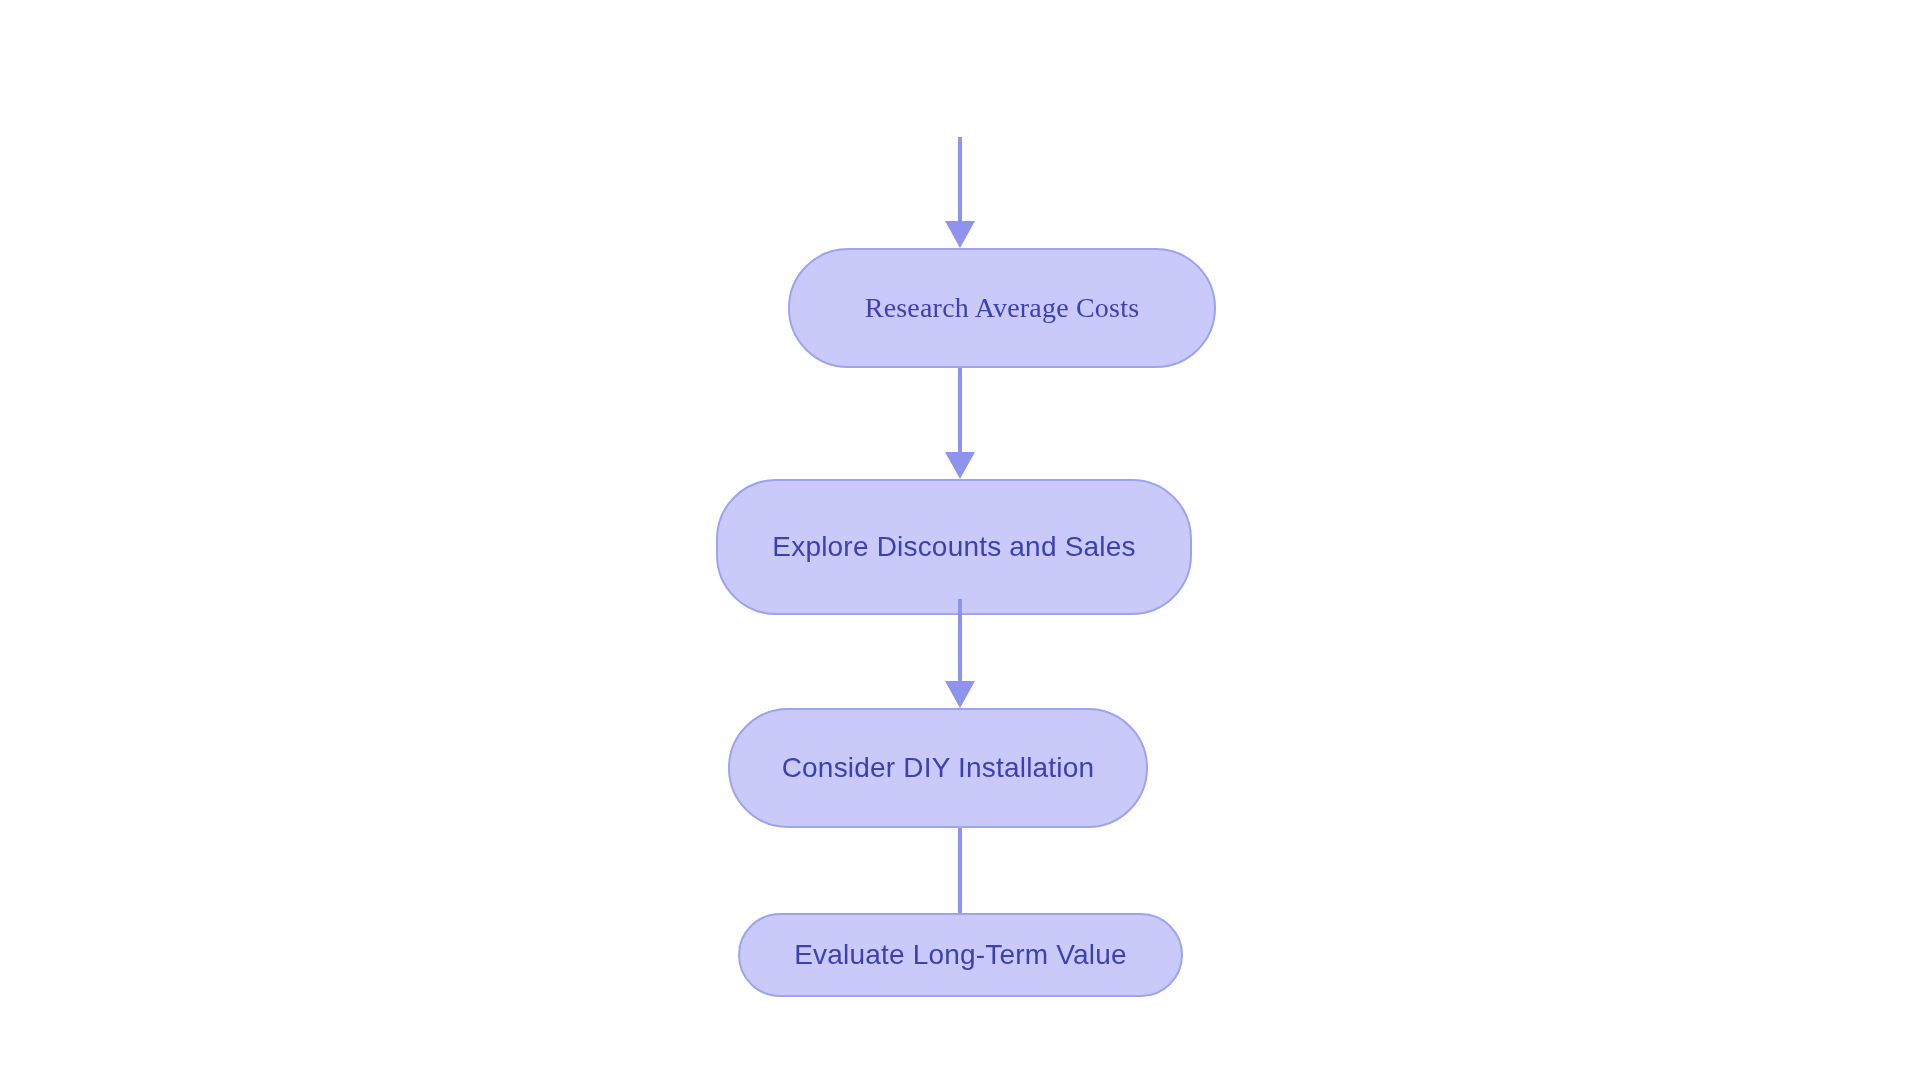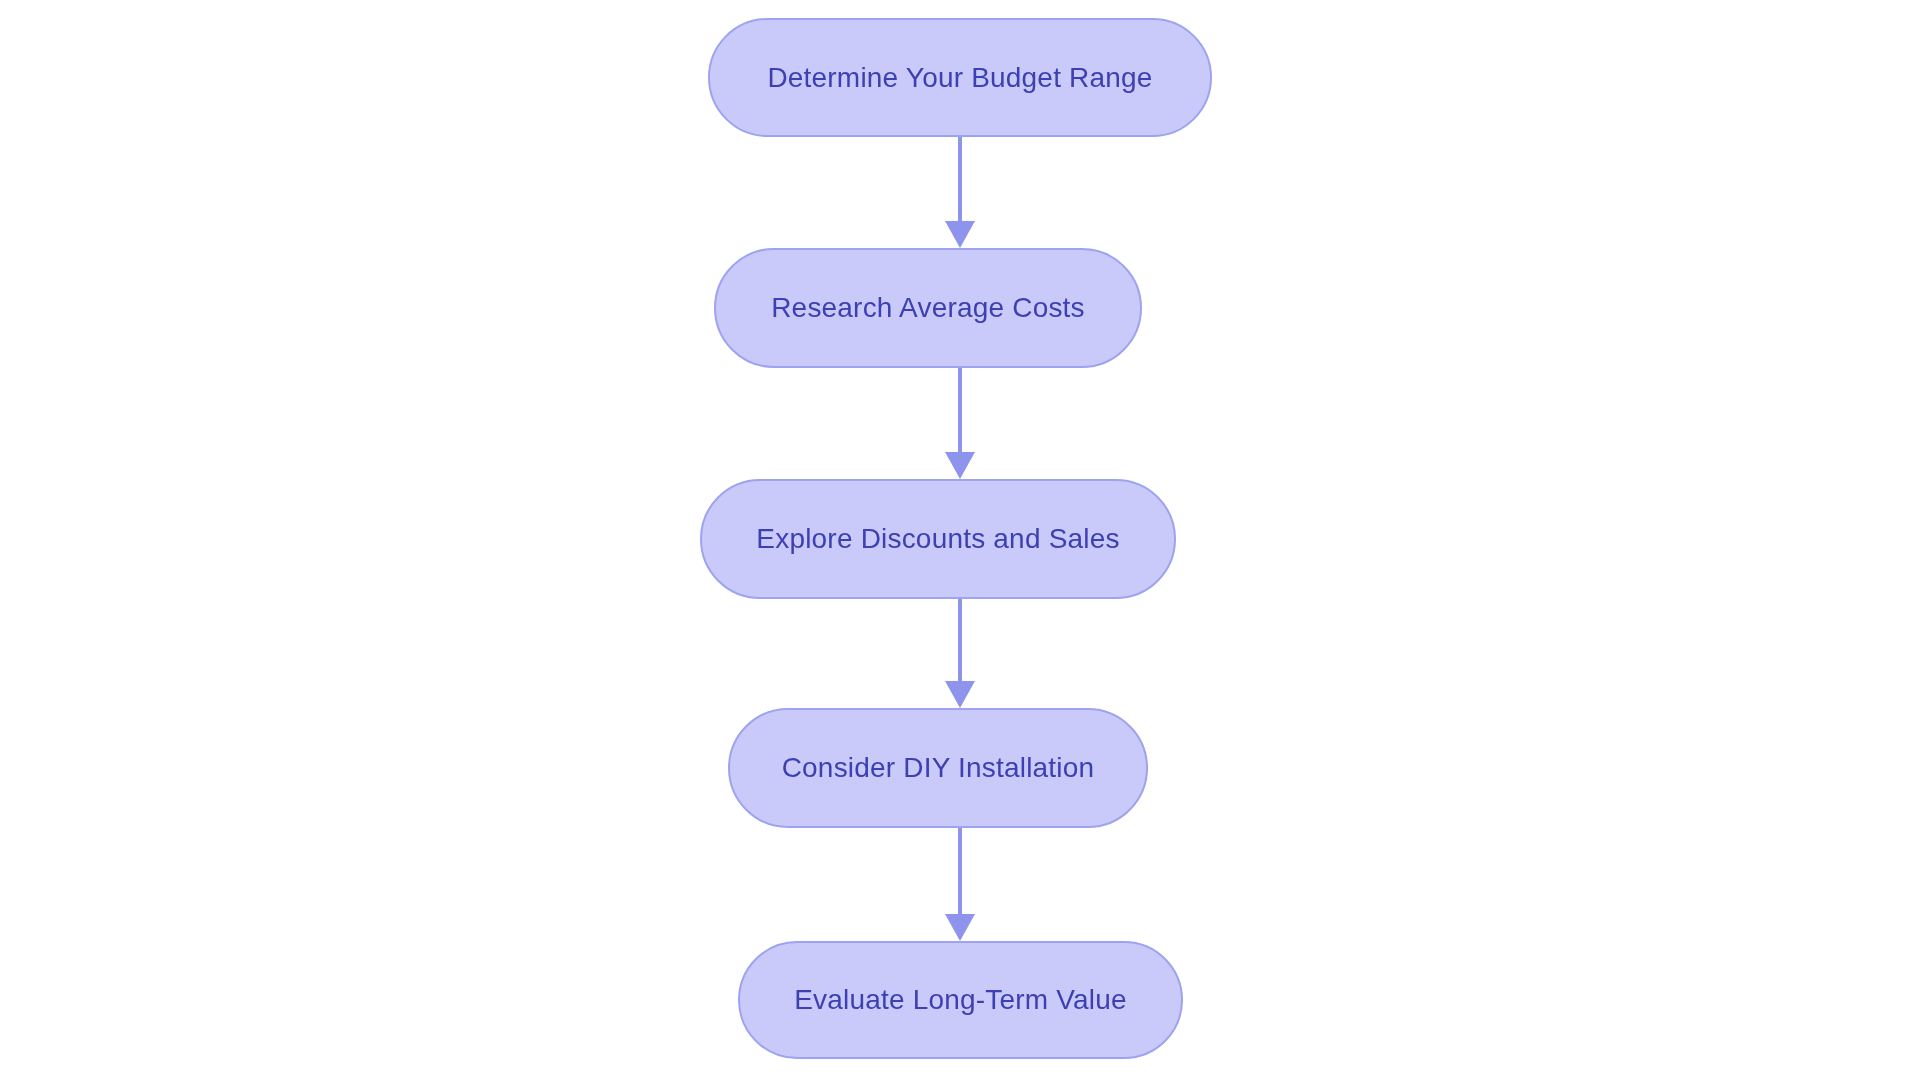--- a/index.html
+++ b/index.html
@@ -31,24 +31,24 @@
     background: var(--node-fill);
     border: 2px solid var(--node-border);
     border-radius: 60px;
     color: var(--node-text);
     font-size: 28px;
     letter-spacing: 0.2px;
     text-align: center;
     line-height: 1.2;
   }
   .node-0 { left: 708px; top: 18px;  width: 504px; height: 119px; }
-  .node-1 { left: 714px; top: 248px; width: 428px; height: 120px; }
-  .node-2 { left: 700px; top: 479px; width: 476px; height: 120px; align-items: center; }
+  .node-1 { left: 788px; top: 248px; width: 428px; height: 120px; font-family: Liberation Serif, serif; }
+  .node-2 { left: 716px; top: 479px; width: 476px; height: 136px; align-items: center; }
   .node-3 { left: 728px; top: 708px; width: 420px; height: 120px; }
-  .node-4 { left: 738px; top: 941px; width: 445px; height: 118px; }
+  .node-4 { left: 738px; top: 913px; width: 445px; height: 84px; }
 
   .arrow {
     position: absolute;
     left: 945px;
     width: 30px;
     display: flex;
     flex-direction: column;
     align-items: center;
   }
   .arrow-0 { top: 137px; height: 111px; }
@@ -66,23 +66,20 @@
     border-left: 15px solid transparent;
     border-right: 15px solid transparent;
     border-top: 27px solid var(--arrow);
   }
 </style>
 </head>
 <body>
 
 <div class="canvas">
 
-  <div class="node node-0">
-    <span>Determine Your Budget Range</span>
-  </div>
 
   <div class="arrow arrow-0">
     <div class="arrow-line"></div>
     <div class="arrow-head"></div>
   </div>
 
   <div class="node node-1">
     <span>Research Average Costs</span>
   </div>
 

